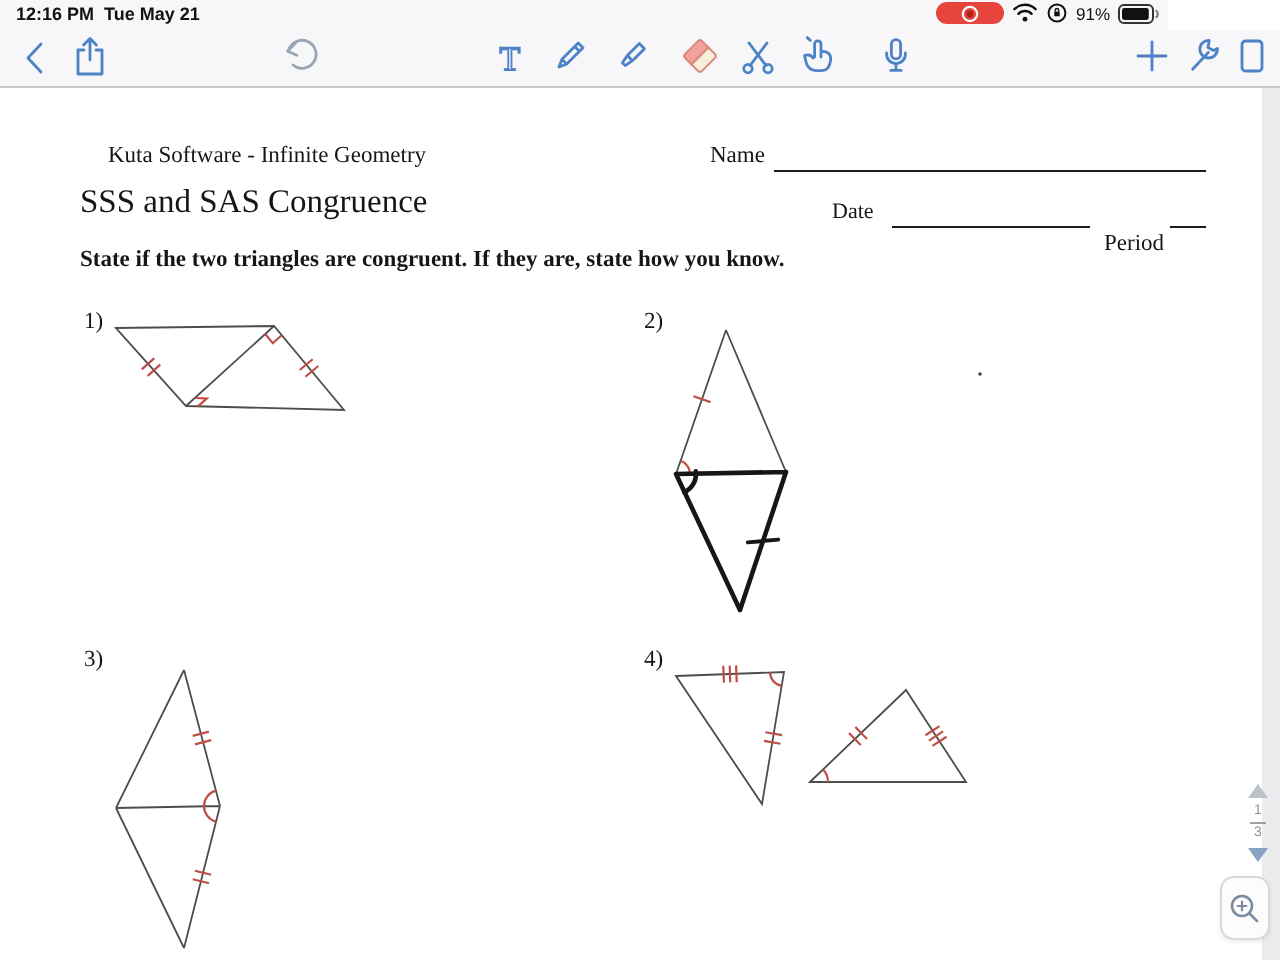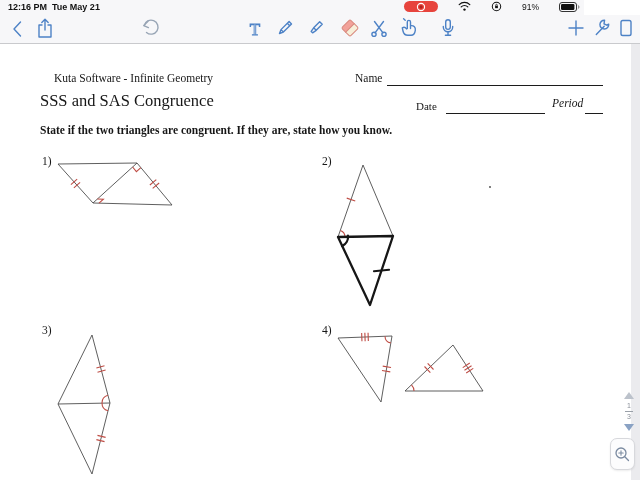--- a/index.html
+++ b/index.html
@@ -4,21 +4,21 @@
 <style>
   html,body{margin:0;padding:0;}
   body{width:640px;height:480px;position:relative;overflow:hidden;
        font-family:"Liberation Sans",sans-serif;background:#fff;}
 
   
   .statusbar{position:absolute;left:0;top:0;width:584px;height:15px;background:#f7f7f9;}
   .status-left{position:absolute;left:8px;top:2px;font-size:9px;color:#111;}
   .status-time{font-weight:700;}
   .status-date{font-weight:600;margin-left:5px;}
-  .status-right{position:absolute;right:4px;top:1px;display:flex;align-items:center;gap:20px;}
+  .status-right{position:absolute;right:4px;top:1px;display:flex;align-items:center;gap:4px;}
   .record-pill{width:34px;height:11px;border-radius:6px;background:var(--record_red);
                display:flex;align-items:center;justify-content:center;}
   .battery-text{font-size:8.5px;color:#111;}
 
   .toolbar{position:absolute;left:0;top:15px;width:640px;height:28px;background:#f7f7f9;
            border-bottom:1px solid #c9cacd;}
   .tbtn{position:absolute;top:1px;width:24px;height:24px;background:transparent;border:none;
         padding:0;margin:0;cursor:pointer;}
   .tbtn svg{width:24px;height:24px;display:block;}
   .blue{stroke:var(--accent_blue);fill:none;stroke-width:1.4;stroke-linecap:round;stroke-linejoin:round;}
@@ -167,21 +167,21 @@
 <div class="page"></div>
 <div class="edge-strip"></div>
 
 <div class="doc-text" style="left:40px;top:72px;font-size:11.5px;margin-left:14px;">Kuta Software - Infinite Geometry</div>
 <div class="doc-text" style="left:355px;top:72px;font-size:11.5px;">Name</div>
 <div class="blank-line" style="left:387px;top:72px;width:216px;height:13px;"></div>
 
 <div class="doc-text" style="left:40px;top:91px;font-size:16.5px;">SSS and SAS Congruence</div>
 <div class="doc-text" style="left:416px;top:100px;font-size:11px;">Date</div>
 <div class="blank-line" style="left:446px;top:100px;width:99px;height:13px;"></div>
-<div class="doc-text" style="left:552px;top:97px;font-size:11.5px;font-style:italic;">Period</div>
+<div class="doc-text" style="left:552px;top:116px;font-size:11.5px;">Period</div>
 <div class="blank-line" style="left:585px;top:100px;width:18px;height:13px;"></div>
 
 <div class="doc-text" style="left:40px;top:124px;font-size:11.5px;font-weight:bold;">State if the two triangles are congruent.  If they are, state how you know.</div>
 
 <div class="doc-text" style="left:42px;top:155px;font-size:11.5px;">1)</div>
 <div class="doc-text" style="left:322px;top:155px;font-size:11.5px;">2)</div>
 <div class="doc-text" style="left:42px;top:324px;font-size:11.5px;">3)</div>
 <div class="doc-text" style="left:322px;top:324px;font-size:11.5px;">4)</div>
 
 <svg class="figures" viewBox="0 0 640 480">

